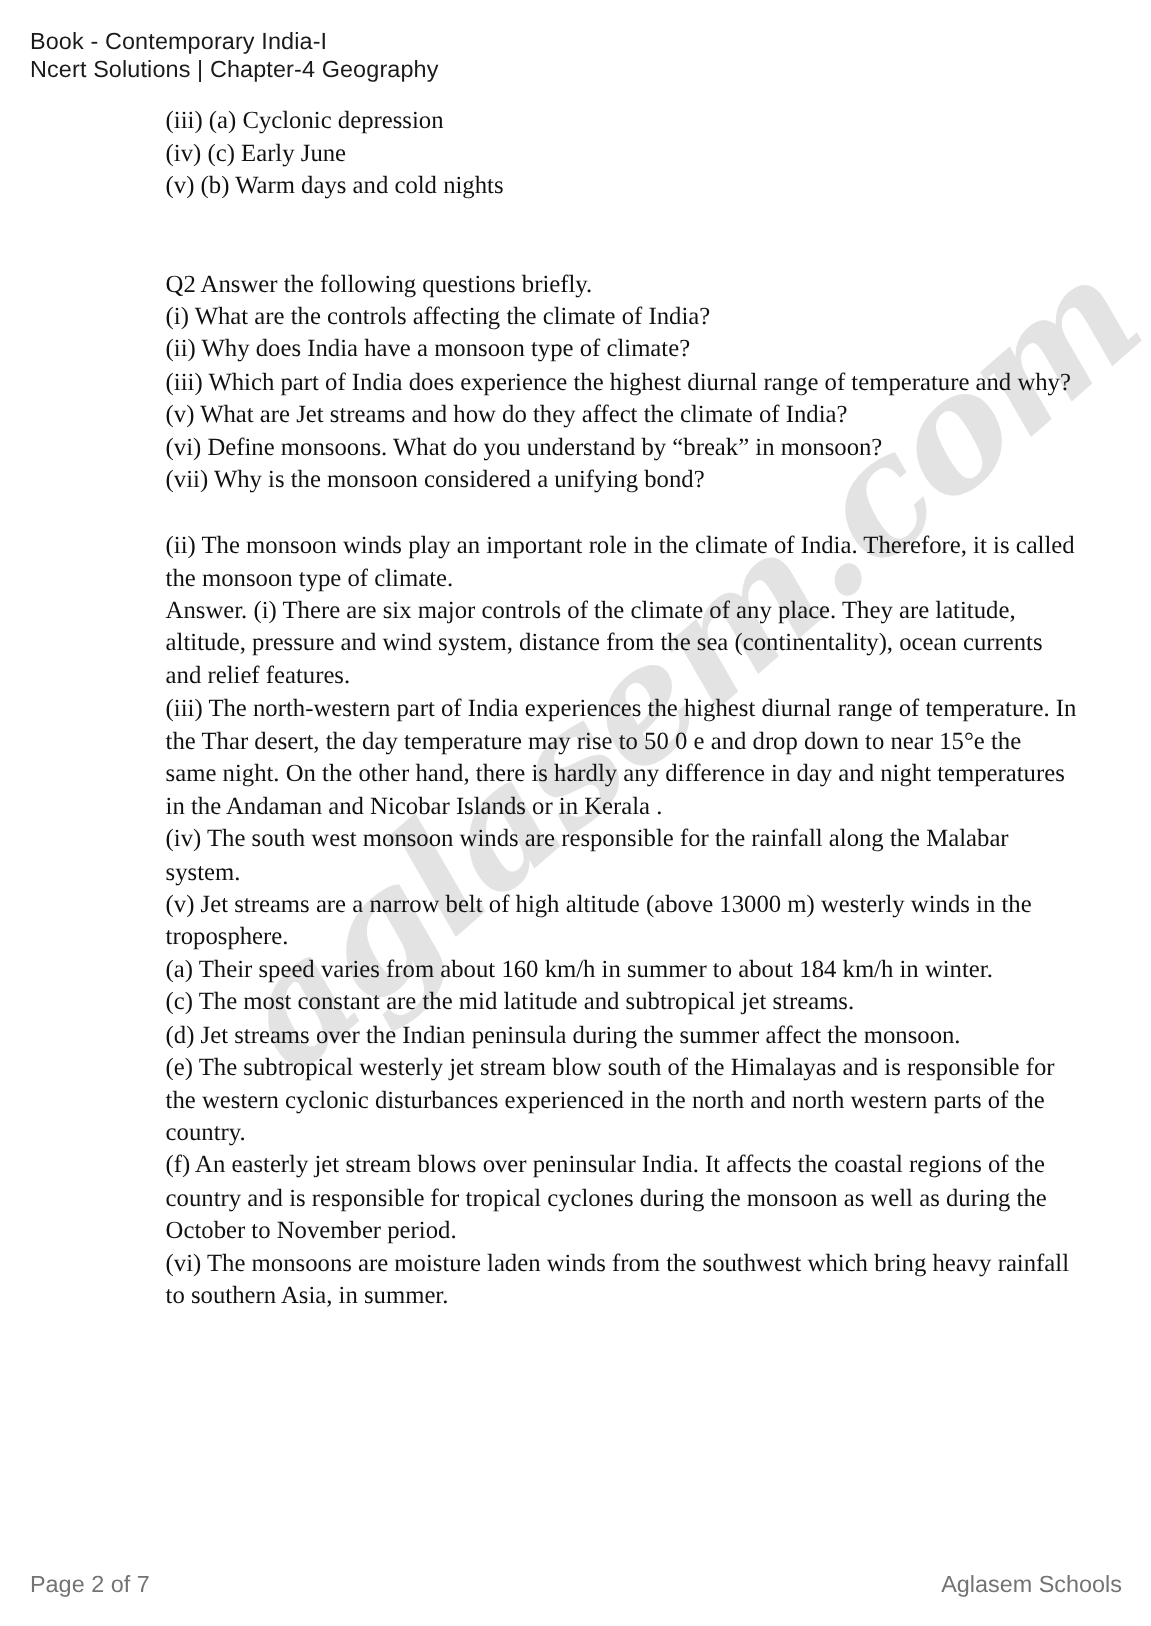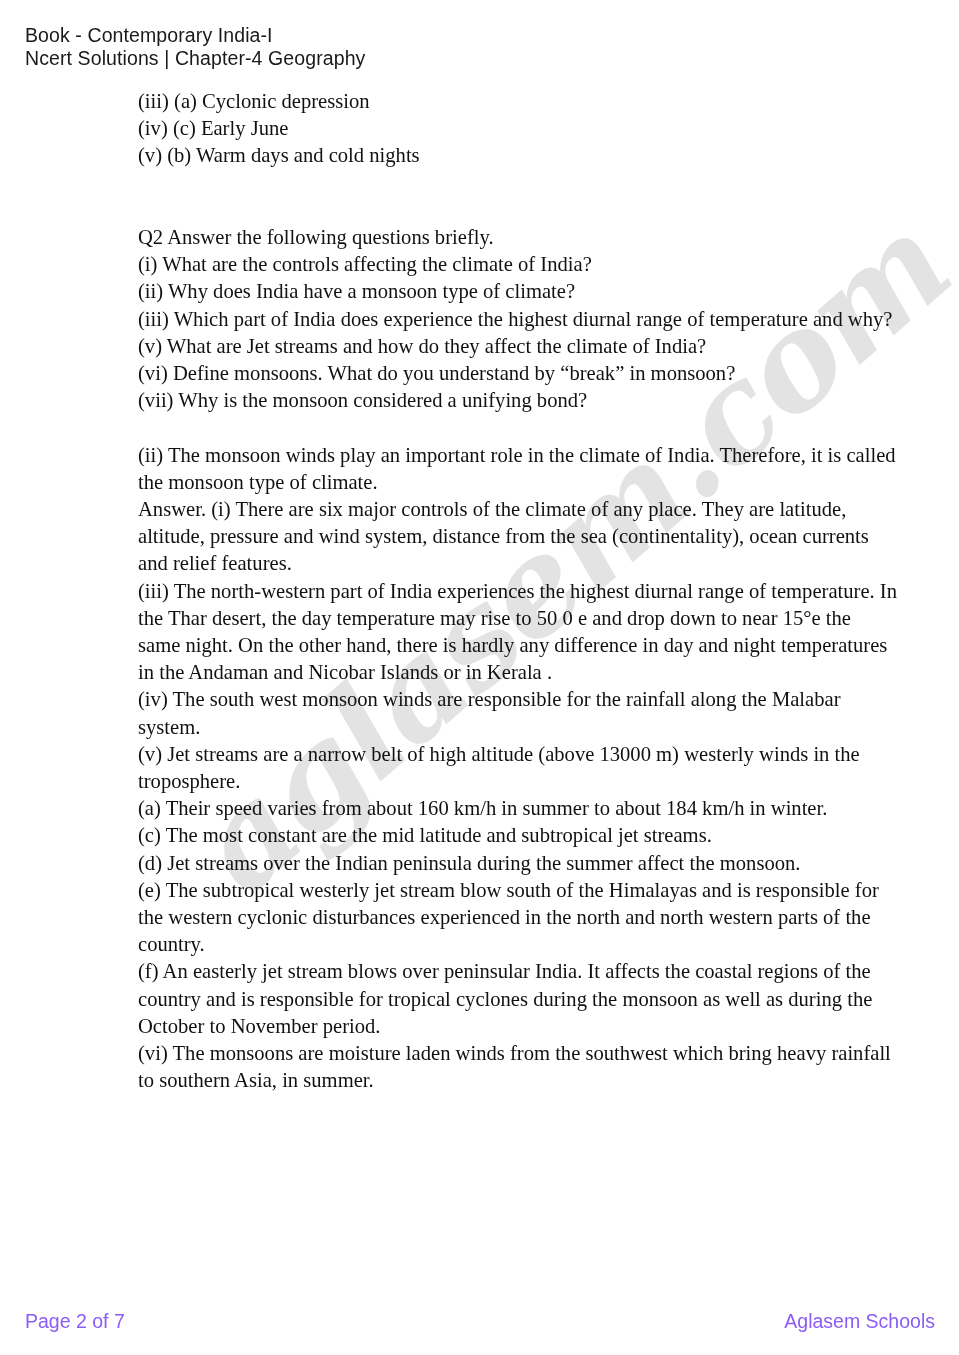--- a/index.html
+++ b/index.html
@@ -85,21 +85,21 @@
   .page-footer {
     position: absolute;
     bottom: 22px;
     left: 25px;
     right: 24px;
     display: flex;
     justify-content: space-between;
     align-items: baseline;
     font-family: "Liberation Sans", sans-serif;
     font-size: 19.5px;
-    color: #8b5cf6;
+    color: #737373;
   }
   .page-footer .ftr-left  { white-space: nowrap; }
   .page-footer .ftr-right { white-space: nowrap; }
 </style>
 </head>
 <body>
 
 <div class="page">
 
   <div class="watermark">aglasem.com</div>

